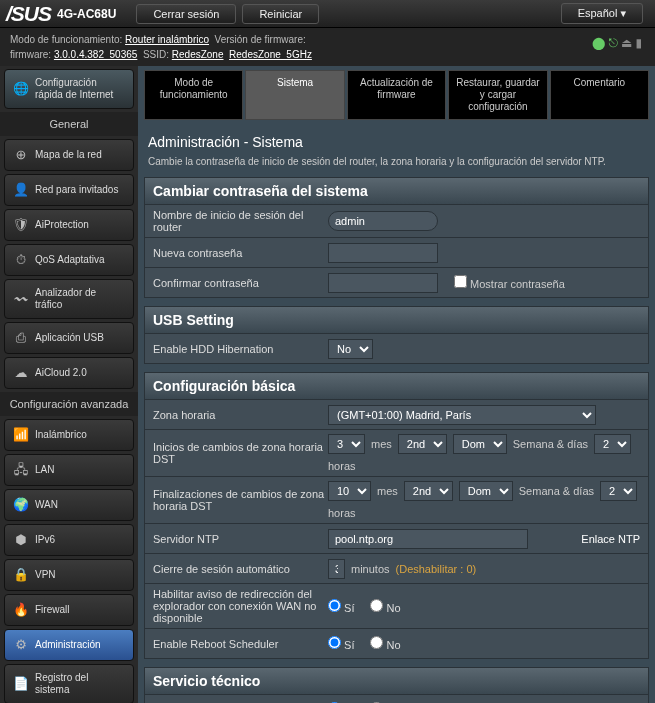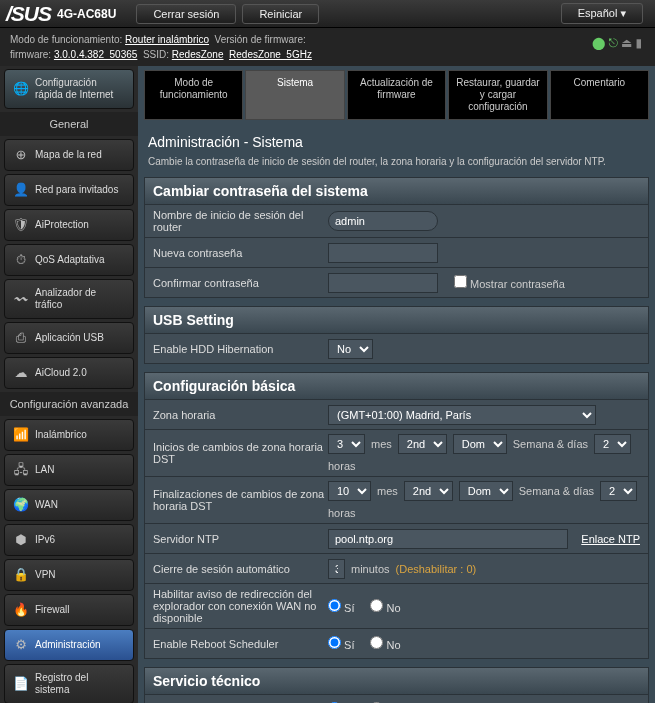--- a/index.html
+++ b/index.html
@@ -27,21 +27,21 @@
 .page-title { color: #fff; font-size: 14px; padding: 10px 4px 6px; }
 .page-desc { color: #ccc; font-size: 10px; padding: 0 4px 10px; }
 .section-h { background: linear-gradient(#5a6770,#3a4750); color: #fff; font-weight: bold; padding: 5px 8px; font-size: 14px; border: 1px solid #2a3238; }
 .row { display: flex; align-items: center; background: #414d56; border: 1px solid #2a3238; border-top: none; min-height: 30px; padding: 4px 8px; }
 .row-l { width: 175px; color: #ddd; flex-shrink: 0; }
 .row-r { flex: 1; display: flex; align-items: center; gap: 6px; flex-wrap: wrap; color: #ccc; }
 input[type=text], input[type=password] { background: #4a5660; border: 1px solid #2a3238; color: #fff; padding: 3px 6px; font-size: 11px; height: 20px; }
 select { background: #4a5660; border: 1px solid #2a3238; color: #fff; padding: 2px 4px; font-size: 11px; height: 20px; }
 .sel-wide { width: 268px; }
 .radio-g label { margin-right: 10px; color: #ddd; }
-.link-u { color: #fff; text-decoration: underline; cursor: pointer; margin-left: auto; }
+.link-u { color: #fff; cursor: pointer; margin-left: auto; }
 .amber { color: #d9a441; }
 .sm { width: 17px; }
 .gap { height: 8px; }
 ::-webkit-scrollbar { width: 8px; } ::-webkit-scrollbar-thumb { background: #555; }
 </style>
 </head>
 <body>
 
 <div class="topbar">
   <span class="logo">/SUS</span>
@@ -199,21 +199,21 @@
       <select><option>2nd</option></select>
       <select><option>Dom</option></select>
           <span>Semana &amp; días</span>
       <select><option>2</option></select>
           <span>horas</span>
     </div>
       </div>
     <div class="row">
         <div class="row-l">Servidor NTP</div>
         <div class="row-r">
-          <input type="text" style="width: 240px;" value="pool.ntp.org">
+          <input type="text" style="width: 200px;" value="pool.ntp.org">
           <span class="link-u">Enlace NTP</span>
         </div>
       </div>
     <div class="row">
         <div class="row-l">Cierre de sesión automático</div>
         <div class="row-r">
           <input type="text" class="sm" value="30" style="">
           <span>minutos</span>
           <span class="amber">(Deshabilitar : 0)</span>
         </div>

